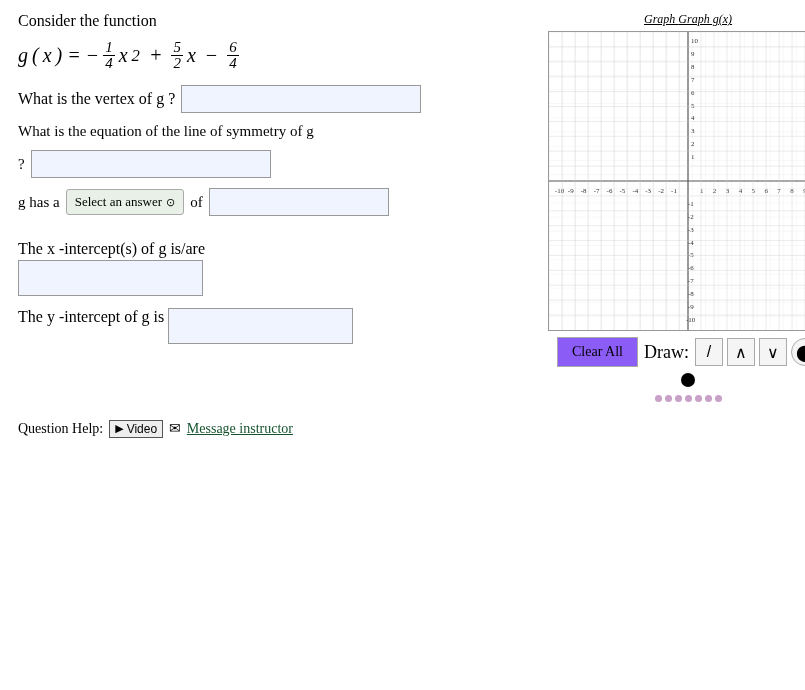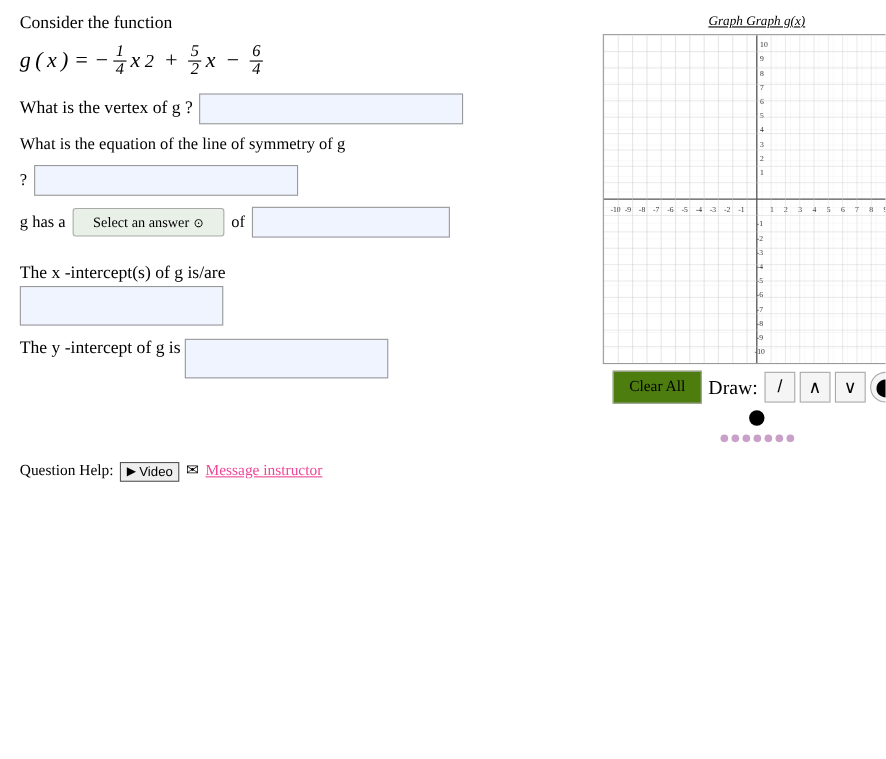--- a/index.html
+++ b/index.html
@@ -107,21 +107,21 @@
       gap: 6px;
       margin-bottom: 16px;
     }
     .select-answer {
       display: inline-flex;
       align-items: center;
       gap: 4px;
       background: #e8f0e8;
       border: 1px solid #aaa;
       border-radius: 3px;
-      padding: 2px 18px;
+      padding: 2px 8px;
       font-size: 13px;
       cursor: pointer;
       height: 26px;
     }
     .select-arrow {
       font-size: 11px;
     }
     .intercept-row {
       display: flex;
       flex-direction: column;
@@ -166,21 +166,21 @@
       height: 100%;
     }
     .graph-controls {
       display: flex;
       align-items: center;
       gap: 6px;
       margin-top: 6px;
     }
     .clear-all-btn {
       border: 1px solid #aaa;
-      background: #4d7c0f;
+      background: #8b5cf6;
       padding: 6px 14px;
       font-size: 14px;
       cursor: pointer;
       font-family: inherit;
     }
     .draw-label {
       font-size: 18px;
       font-weight: normal;
       text-align: right;
     }
@@ -229,21 +229,21 @@
       line-height: 1.5;
     }
     .help-row {
       display: flex;
       align-items: center;
       gap: 6px;
       margin-top: 6px;
       font-size: 14px;
     }
     .help-link {
-      color: #ec4899;
+      color: #14532d;
       text-decoration: underline;
       cursor: pointer;
       font-family: inherit;
     }
     .video-btn {
       display: inline-flex;
       align-items: center;
       gap: 3px;
       border: 1px solid #555;
       background: #eee;

